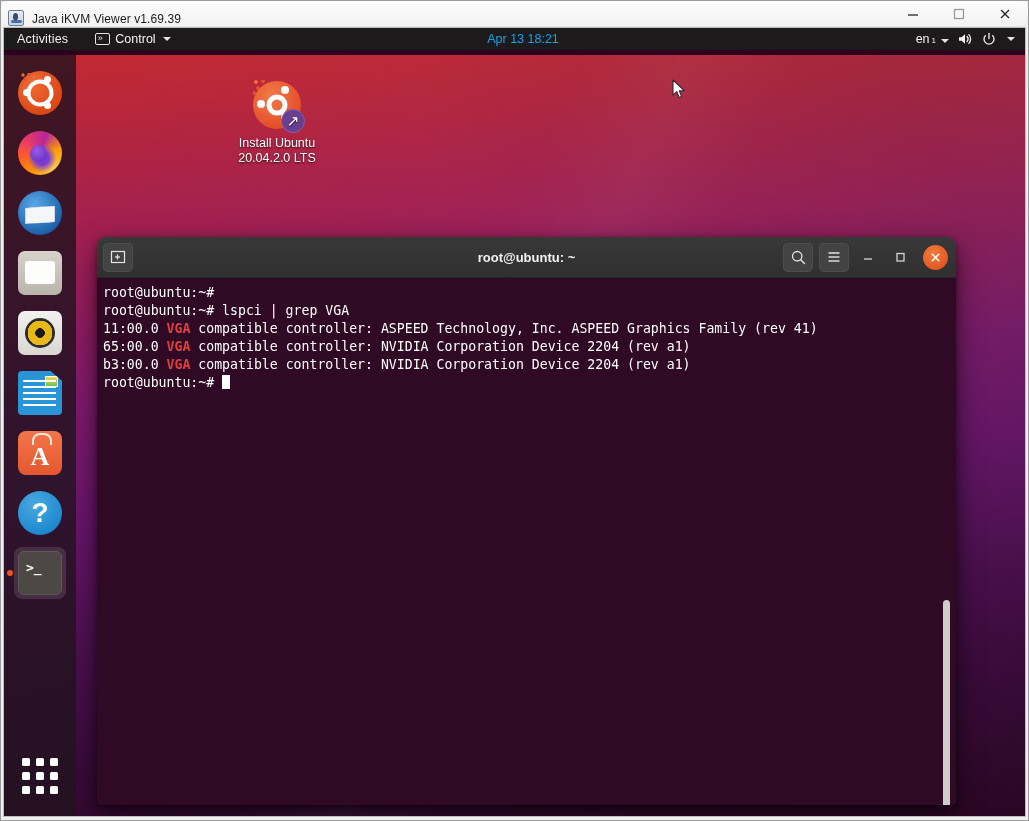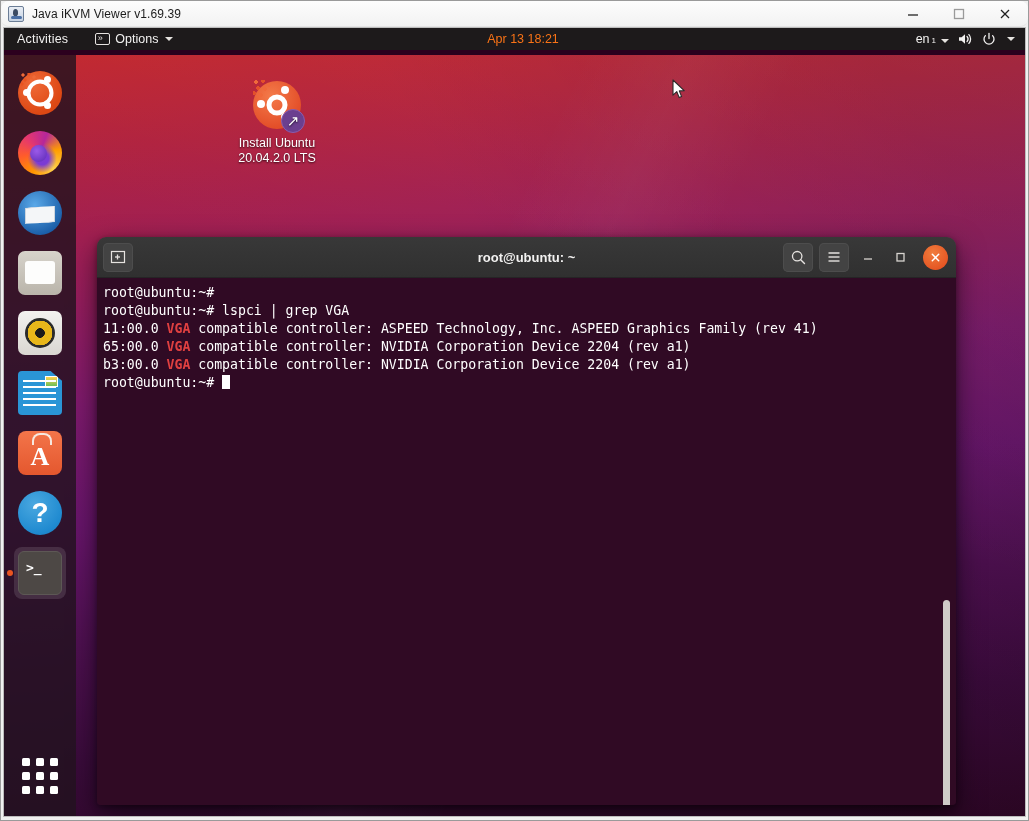--- a/index.html
+++ b/index.html
@@ -14,21 +14,21 @@
   
   .java-window {
     position: absolute; left: 0; top: 0; width: 1029px; height: 821px;
     background: #f0f0f0;
     border: 1px solid #9a9a9a;
     display: flex; flex-direction: column;
   }
   .java-titlebar {
     height: 26px; flex: 0 0 26px;
     background: linear-gradient(#fdfdfd, #f2f2f2);
-    display: flex; align-items: center;
+    display: flex; align-items: flex-end;
     border-bottom: 1px solid #e4e4e4;
     position: relative;
     border-radius: 8px;
   }
   .java-icon {
     width: 16px; height: 16px; margin-left: 7px; margin-right: 8px;
     background: linear-gradient(#e9eef5, #c6d2e2);
     border: 1px solid #6b7d96; border-radius: 2px;
     position: relative; flex: 0 0 16px;
   }
@@ -112,21 +112,21 @@
   .tb-app-icon::before {
     content: "»"; position: absolute; left: 1.5px; top: -2.5px;
     font-size: 9px; color: #e6e3e0; line-height: 12px;
   }
   .tb-caret {
     width: 0; height: 0; border-left: 4px solid transparent; border-right: 4px solid transparent;
     border-top: 4.5px solid #e6e3e0; display: inline-block; margin-left: 2px;
   }
   .tb-clock {
     position: absolute; left: 17px; right: 0; text-align: center; pointer-events: none;
-    font-size: 12.5px; color: #f97316;
+    font-size: 12.5px; color: #0ea5e9;
   }
   .tb-right {
     position: absolute; right: 10px; display: flex; align-items: center; gap: 9px;
   }
   .tb-lang { font-size: 12.5px; display: flex; align-items: baseline; gap: 2px; }
   .tb-lang sub { font-size: 8px; }
   .tb-vol svg, .tb-pow svg { display: block; }
 
   
   .dock {
@@ -401,21 +401,21 @@
     <div class="kvm-viewport">
       <div class="ubuntu-desktop">
 
         <div class="wallpaper"></div>
         <div class="wall-sheen"></div>
 
         <div class="topbar">
           <div class="tb-activities">Activities</div>
           <div class="tb-app">
             <span class="tb-app-icon"></span>
-            <span>Options</span>
+            <span>Control</span>
             <span class="tb-caret"></span>
           </div>
           <div class="tb-clock">Apr 13  18:21</div>
           <div class="tb-right">
             <span class="tb-lang">
               <span>en</span>
                 <sub>1</sub>
               <span class="tb-caret" style="margin-left:3px"></span>
             </span>
             <span class="tb-vol">

